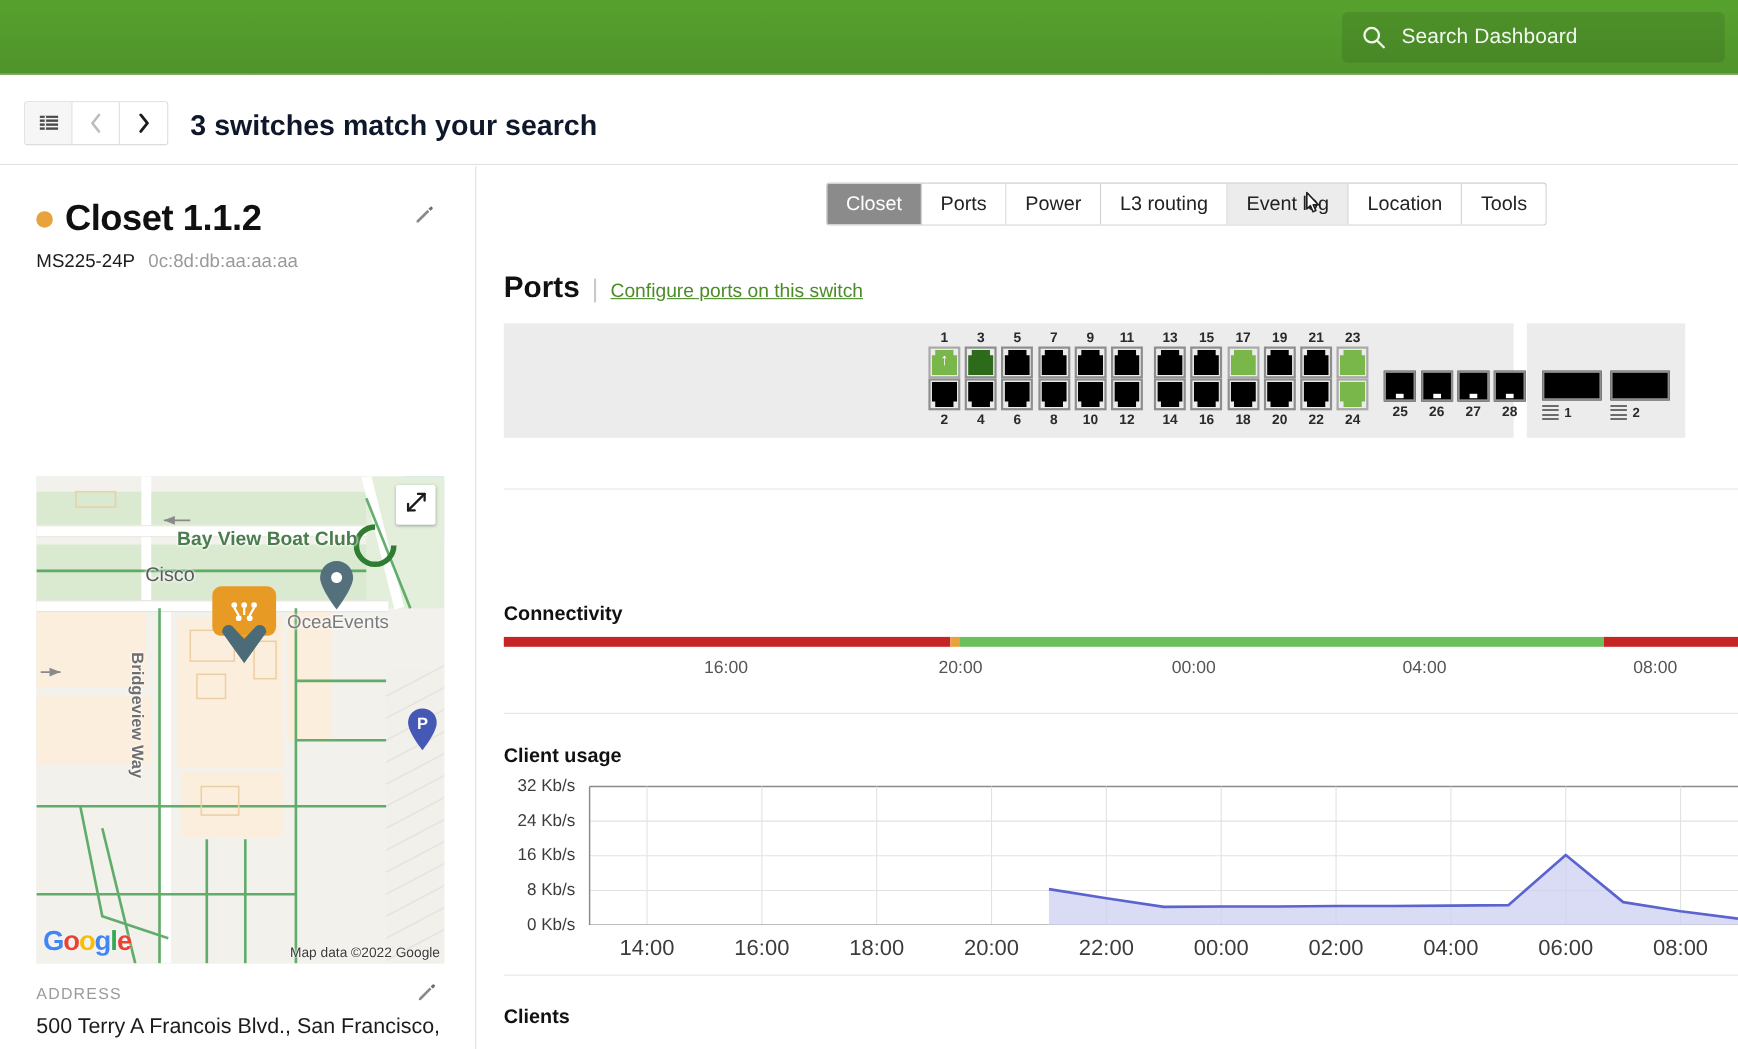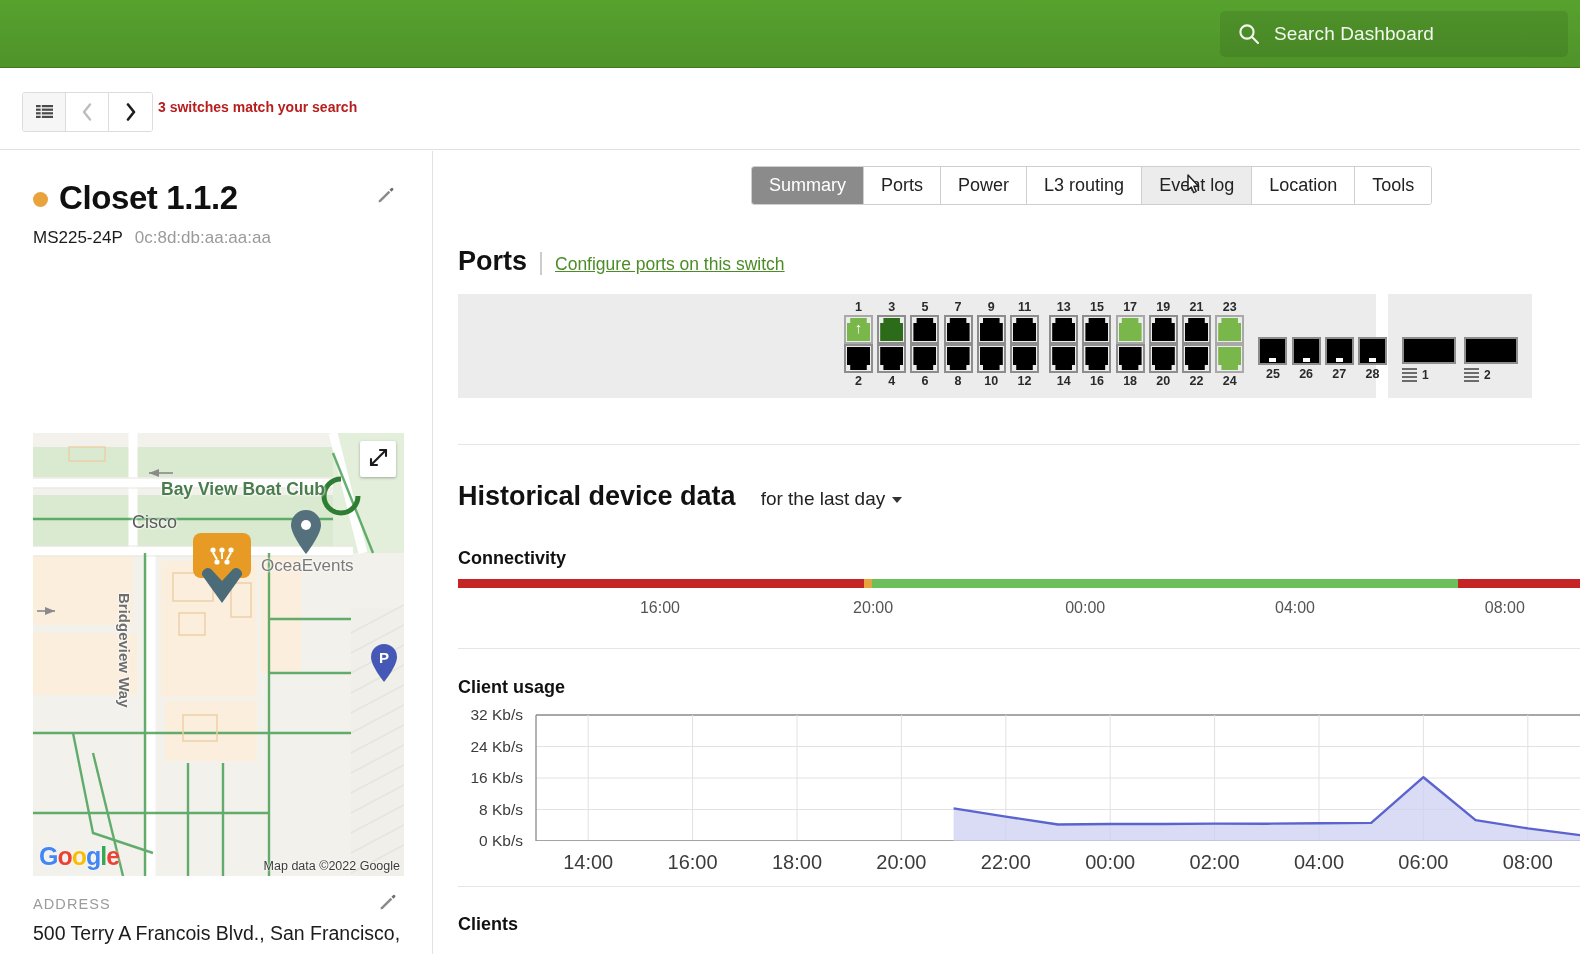--- a/index.html
+++ b/index.html
@@ -50,22 +50,22 @@
   .gbtn {
     width: 43px; height: 38px;
     display: flex; align-items: center; justify-content: center;
     background: #fff; border-right: 1px solid #dcdcdc;
     cursor: pointer;
   }
   .gbtn:last-child { border-right: 0; }
   .gbtn.shaded { background: #f6f6f6; }
   .gbtn svg { display: block; }
   .match-text {
-    position: absolute; left: 158px; top: 99px;
-    font-size: 14px; font-weight: bold; color: #b91c1c;
+    position: absolute; left: 173px; top: 99px;
+    font-size: 26px; font-weight: bold; color: #0f172a;
   }
 
   
   .leftcol {
     position: absolute; left: 0; top: 151px;
     width: 433px; height: 803px;
     background: #fff;
     border-right: 1px solid #e2e2e2;
     overflow: hidden;
   }
@@ -459,21 +459,21 @@
         <path d="M12.5 3.8 L14 2.3 A1.4 1.4 0 0 1 16 4.3 L14.4 5.7 Z" fill="#6d6d6d"></path>
       </svg>
     </span>
   </div>
 
 </div>
 
 <div class="rightpane">
 
   <div class="tabs">
-    <div class="tab active">Summary</div>
+    <div class="tab active">Closet</div>
     <div class="tab">Ports</div>
     <div class="tab">Power</div>
     <div class="tab">L3 routing</div>
     <div class="tab hover">Event log</div>
     <div class="tab">Location</div>
     <div class="tab">Tools</div>
   </div>
 
   <svg class="cursor-ptr" width="22" height="26" viewBox="0 0 22 26" style="left:749px;top:22px;">
     <path d="M5 2 L5 17 L8.3 14 L10.6 19.5 L13.2 18.4 L10.9 13.2 L15.6 13.2 Z" fill="#ffffff" stroke="#222" stroke-width="1.5" stroke-linejoin="round"></path>
@@ -636,26 +636,20 @@
         <div class="stackport"></div>
         <div class="stacklabel">
           <span class="stackicon"></span>
           <span class="stacknum">2</span>
         </div>
       </div>
     </div>
 
   <div class="hr-line" style="left:24px;top:293px;width:1122px;"></div>
 
-  <div class="hist-row">
-    <span class="hist-title">Historical device data</span>
-    <span class="hist-range">
-      <span>for the last day</span><span class="caret"></span>
-    </span>
-  </div>
 
   <div class="chart-label" style="left:24px;top:397px;">Connectivity</div>
   <div class="conn-bar" id="connBar">
       <div class="conn-seg" style="left: 0%; width: 36.2%; background: rgb(198, 37, 37);"></div>
       <div class="conn-seg" style="left: 36.2%; width: 0.7%; background: rgb(232, 163, 61);"></div>
       <div class="conn-seg" style="left: 36.9%; width: 52.2%; background: rgb(108, 191, 91);"></div>
       <div class="conn-seg" style="left: 89.1%; width: 10.9%; background: rgb(198, 37, 37);"></div>
     </div>
   <div class="conn-ticks" id="connTicks">
       <div class="conn-tick" style="left: 18%;">16:00</div>

